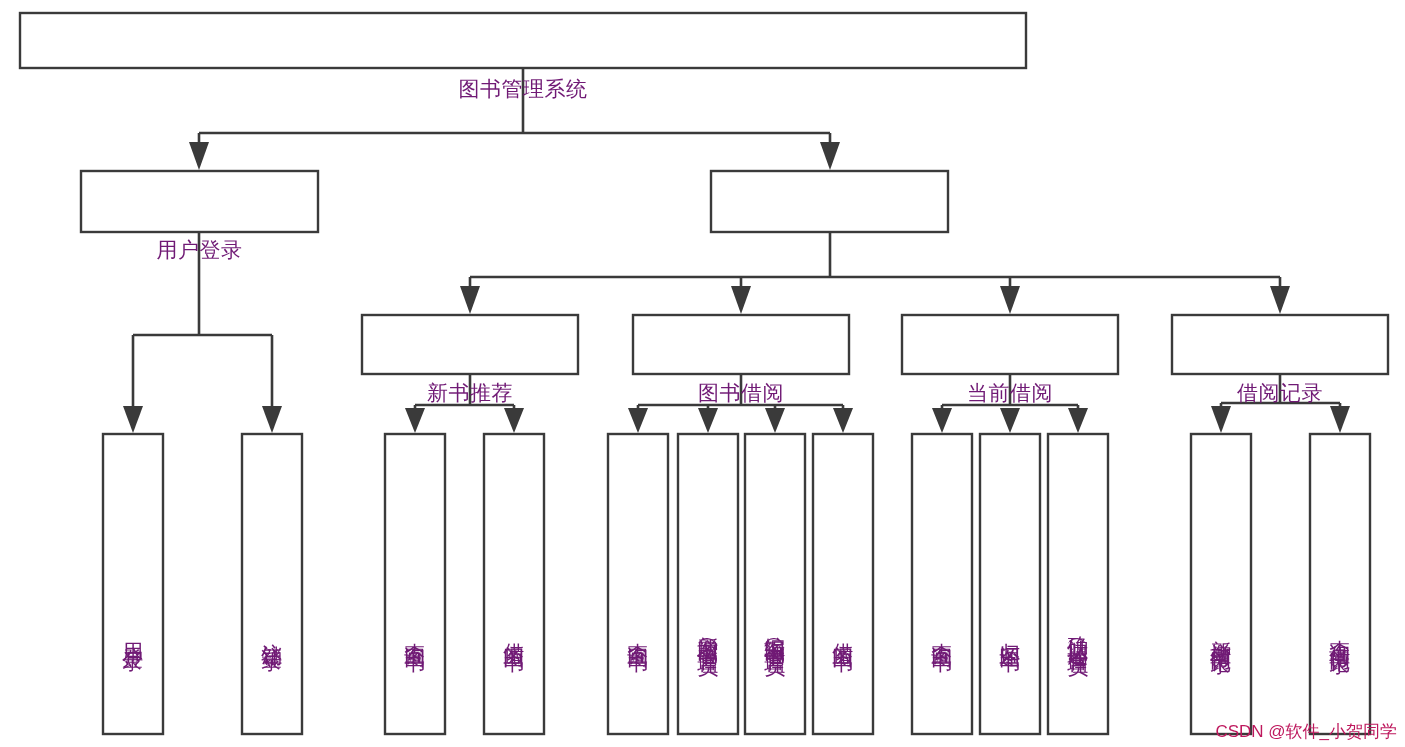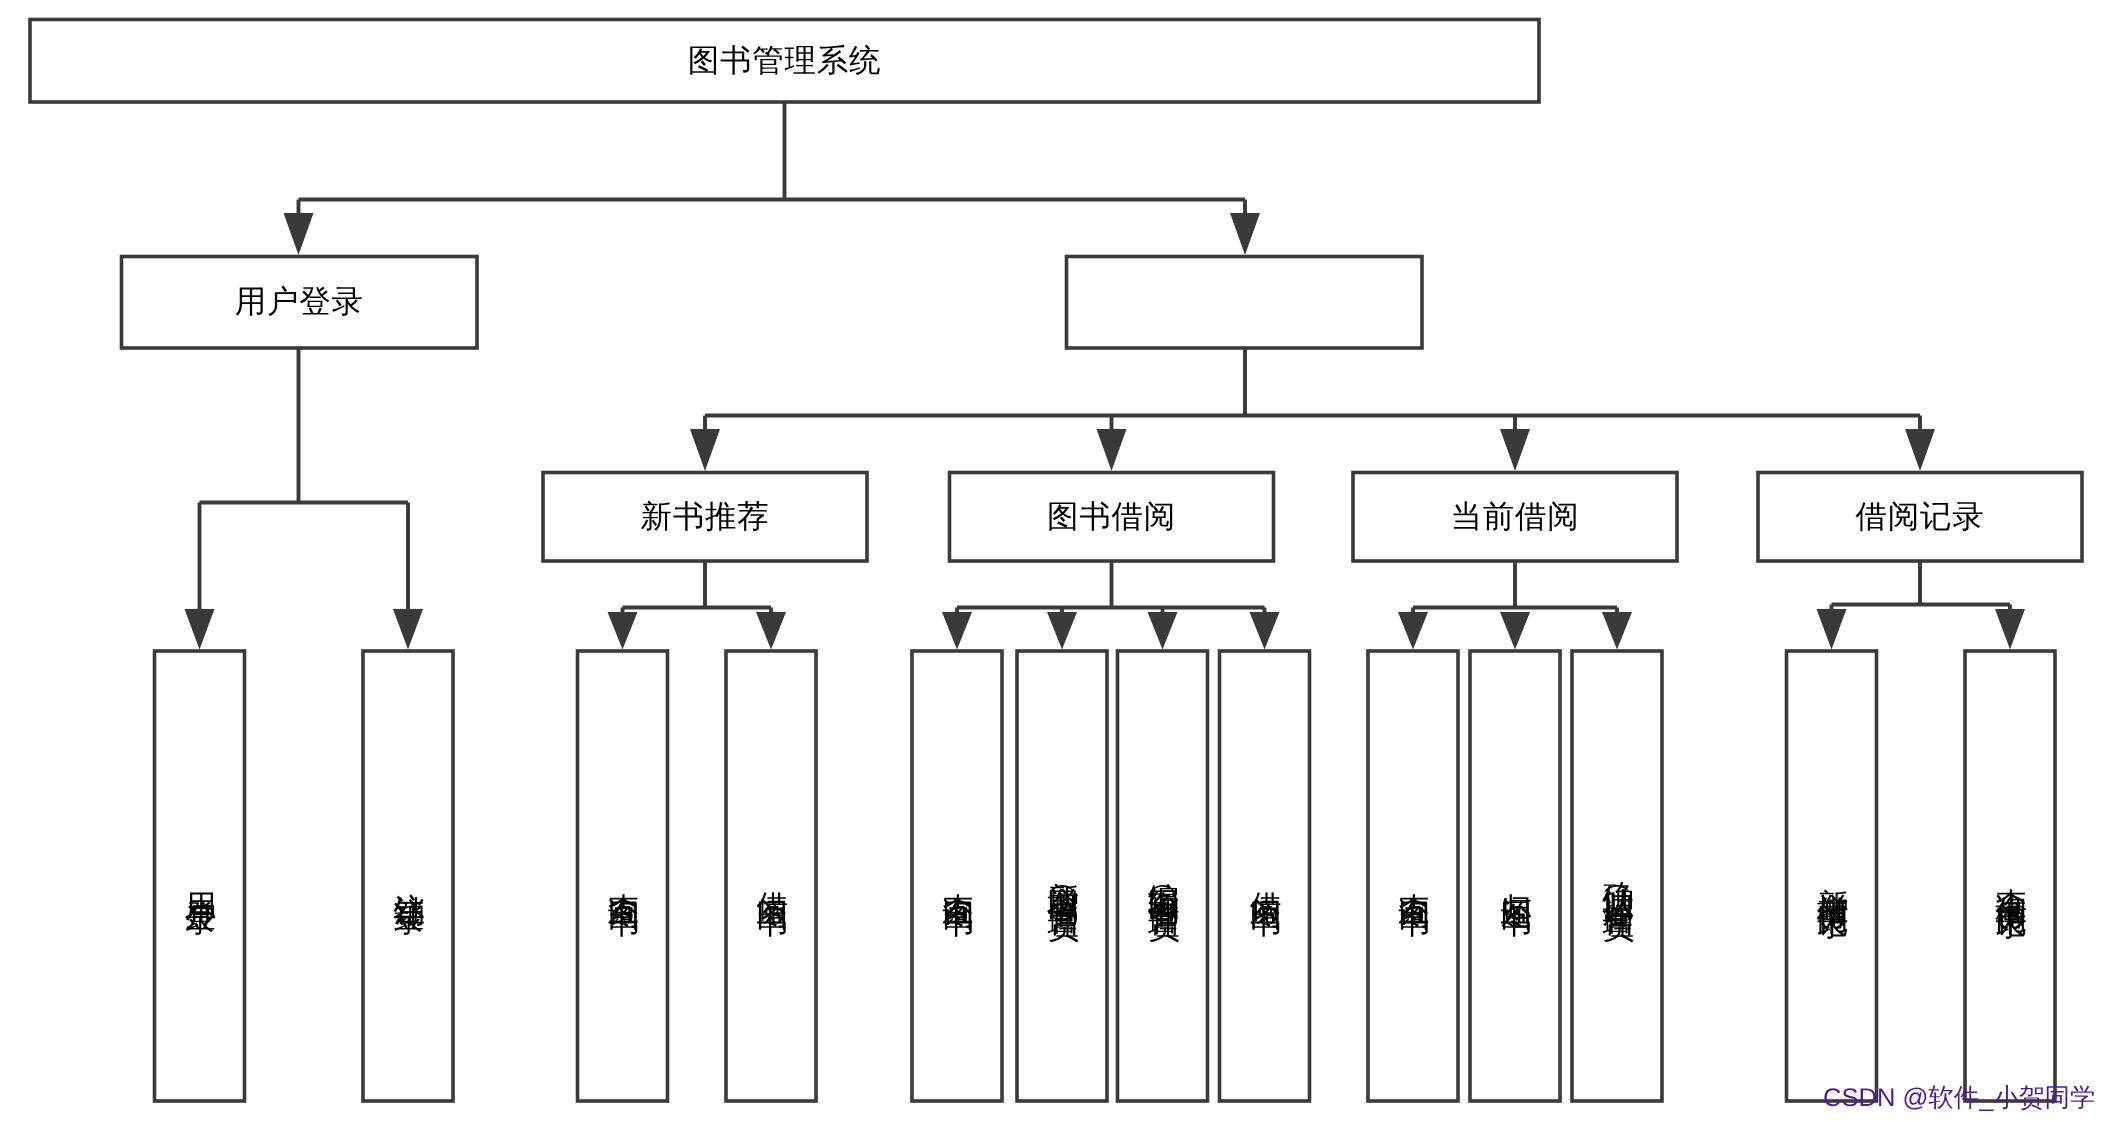--- a/index.html
+++ b/index.html
@@ -37,47 +37,48 @@
     stroke-width: 2.6;
     fill: none;
     stroke-linecap: butt;
   }
   .arrow-head {
     fill: #3a3a3a;
     stroke: none;
   }
   .node-label {
     position: absolute;
-    color: #000000;
+    color: #701a75;
     font-family: "Liberation Sans", "DejaVu Sans", sans-serif;
     font-size: 21px;
     line-height: 1.12;
     letter-spacing: 0.5px;
     white-space: nowrap;
     pointer-events: none;
+    margin-top: 48px;
   }
   .label-h {
     display: flex;
     align-items: center;
     justify-content: center;
   }
   .label-v {
     display: flex;
     align-items: center;
     justify-content: center;
     writing-mode: vertical-rl;
     text-orientation: upright;
     letter-spacing: 3px;
     font-size: 21px;
   }
   .watermark {
     position: absolute;
     right: 8px;
     bottom: 4px;
-    color: #4c1d95;
+    color: #be185d;
     font-size: 17px;
     font-family: "Liberation Sans", "DejaVu Sans", sans-serif;
     white-space: nowrap;
     pointer-events: none;
   }
 </style>
 </head>
 <body>
 
 <div id="diagram-root">

